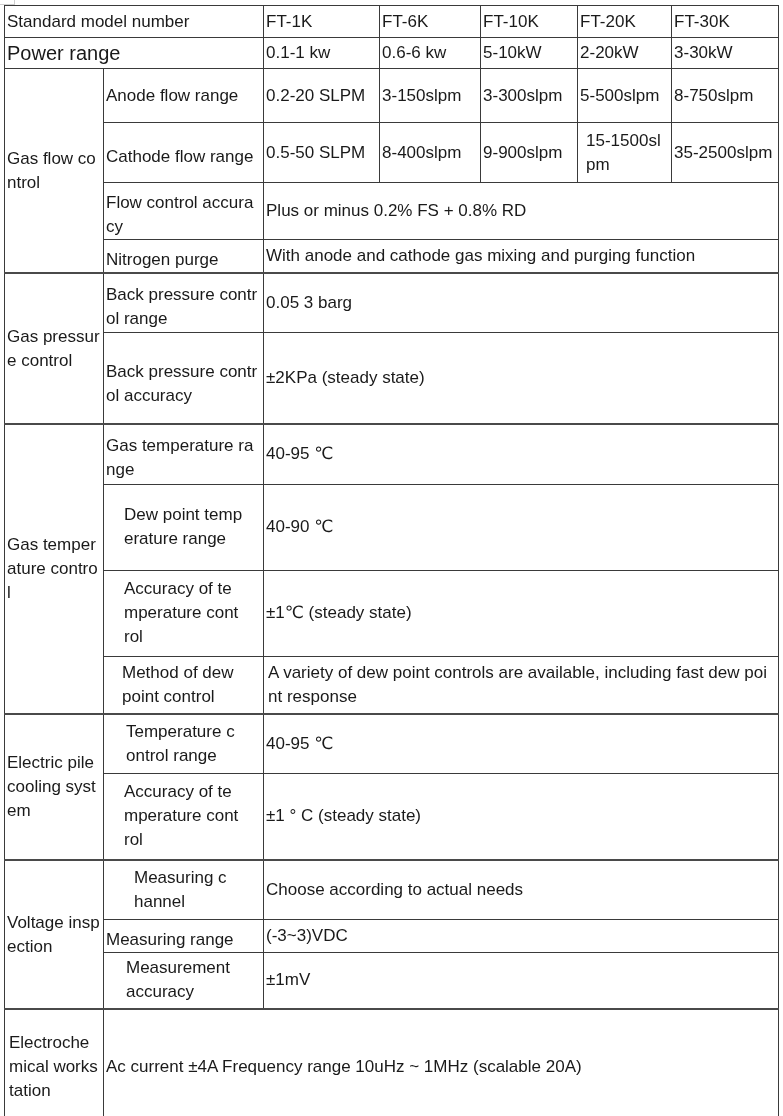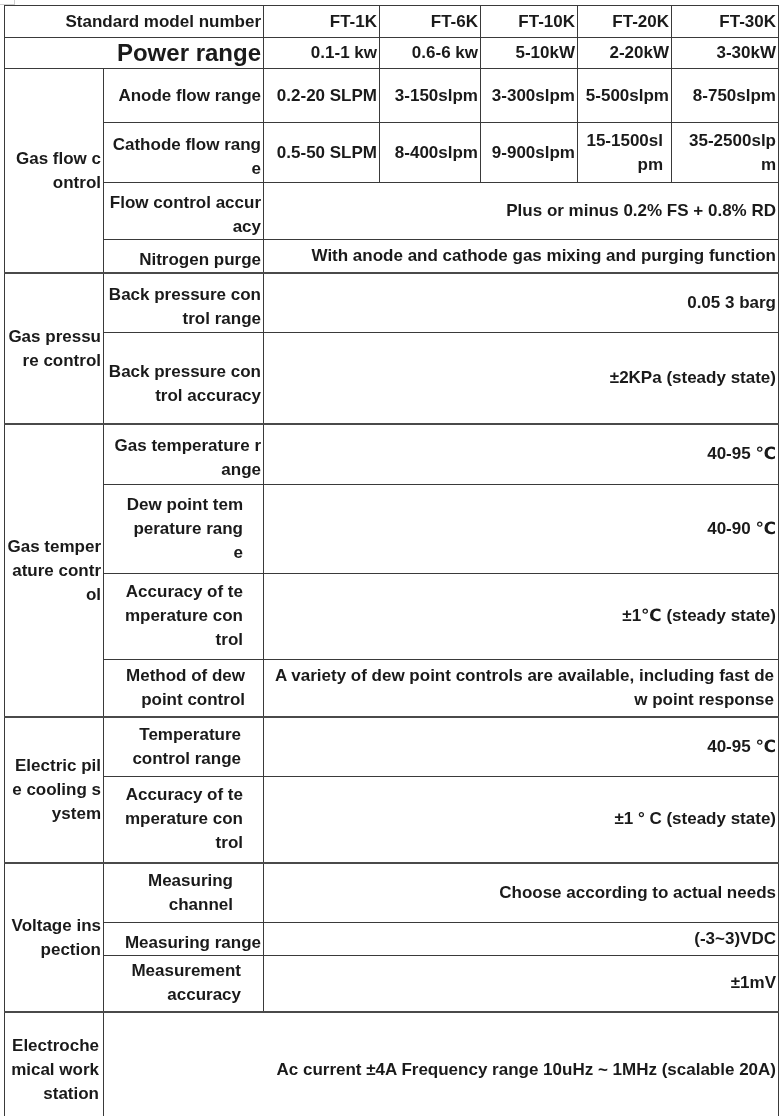--- a/index.html
+++ b/index.html
@@ -25,27 +25,26 @@
     table.spec {
       position: absolute;
       left: 4px;
       top: 5px;
       width: 774px;
       border-collapse: collapse;
       table-layout: fixed;
     }
     table.spec td {
       border: 1.5px solid #3a3a3a;
-      text-align: right;
+      text-align: left;
       padding: 0 2px;
       line-height: 24px;
       font-size: 17px;
       vertical-align: middle;
       word-break: break-all;
-      font-weight: bold;
     }
     td.small {
       font-size: 13px;
       vertical-align: top;
       padding-top: 3px;
       line-height: 24px;
     }
     td.small.mid { vertical-align: middle; padding-top: 0; }
     td.head { font-size: 20px; line-height: 28px; }
     td.group { vertical-align: middle; }
@@ -73,21 +72,21 @@
       <tr style="height:32px">
     <td colspan="2" class="head">Standard model number</td>
     <td class="head">FT-1K</td>
     <td class="head">FT-6K</td>
     <td class="head">FT-10K</td>
     <td class="head">FT-20K</td>
     <td class="head">FT-30K</td>
   </tr>
 
   <tr style="height:31px">
-    <td colspan="2" class="head" style="font-size:24px">Power range</td>
+    <td colspan="2" class="head" style="font-size:20px">Power range</td>
     <td class="small">0.1-1 kw</td>
     <td class="small">0.6-6 kw</td>
     <td class="small">5-10kW</td>
     <td class="small">2-20kW</td>
     <td class="small">3-30kW</td>
   </tr>
 
   <tr style="height:54px">
     <td rowspan="4" class="group">Gas flow control</td>
     <td class="label">Anode flow range</td>

